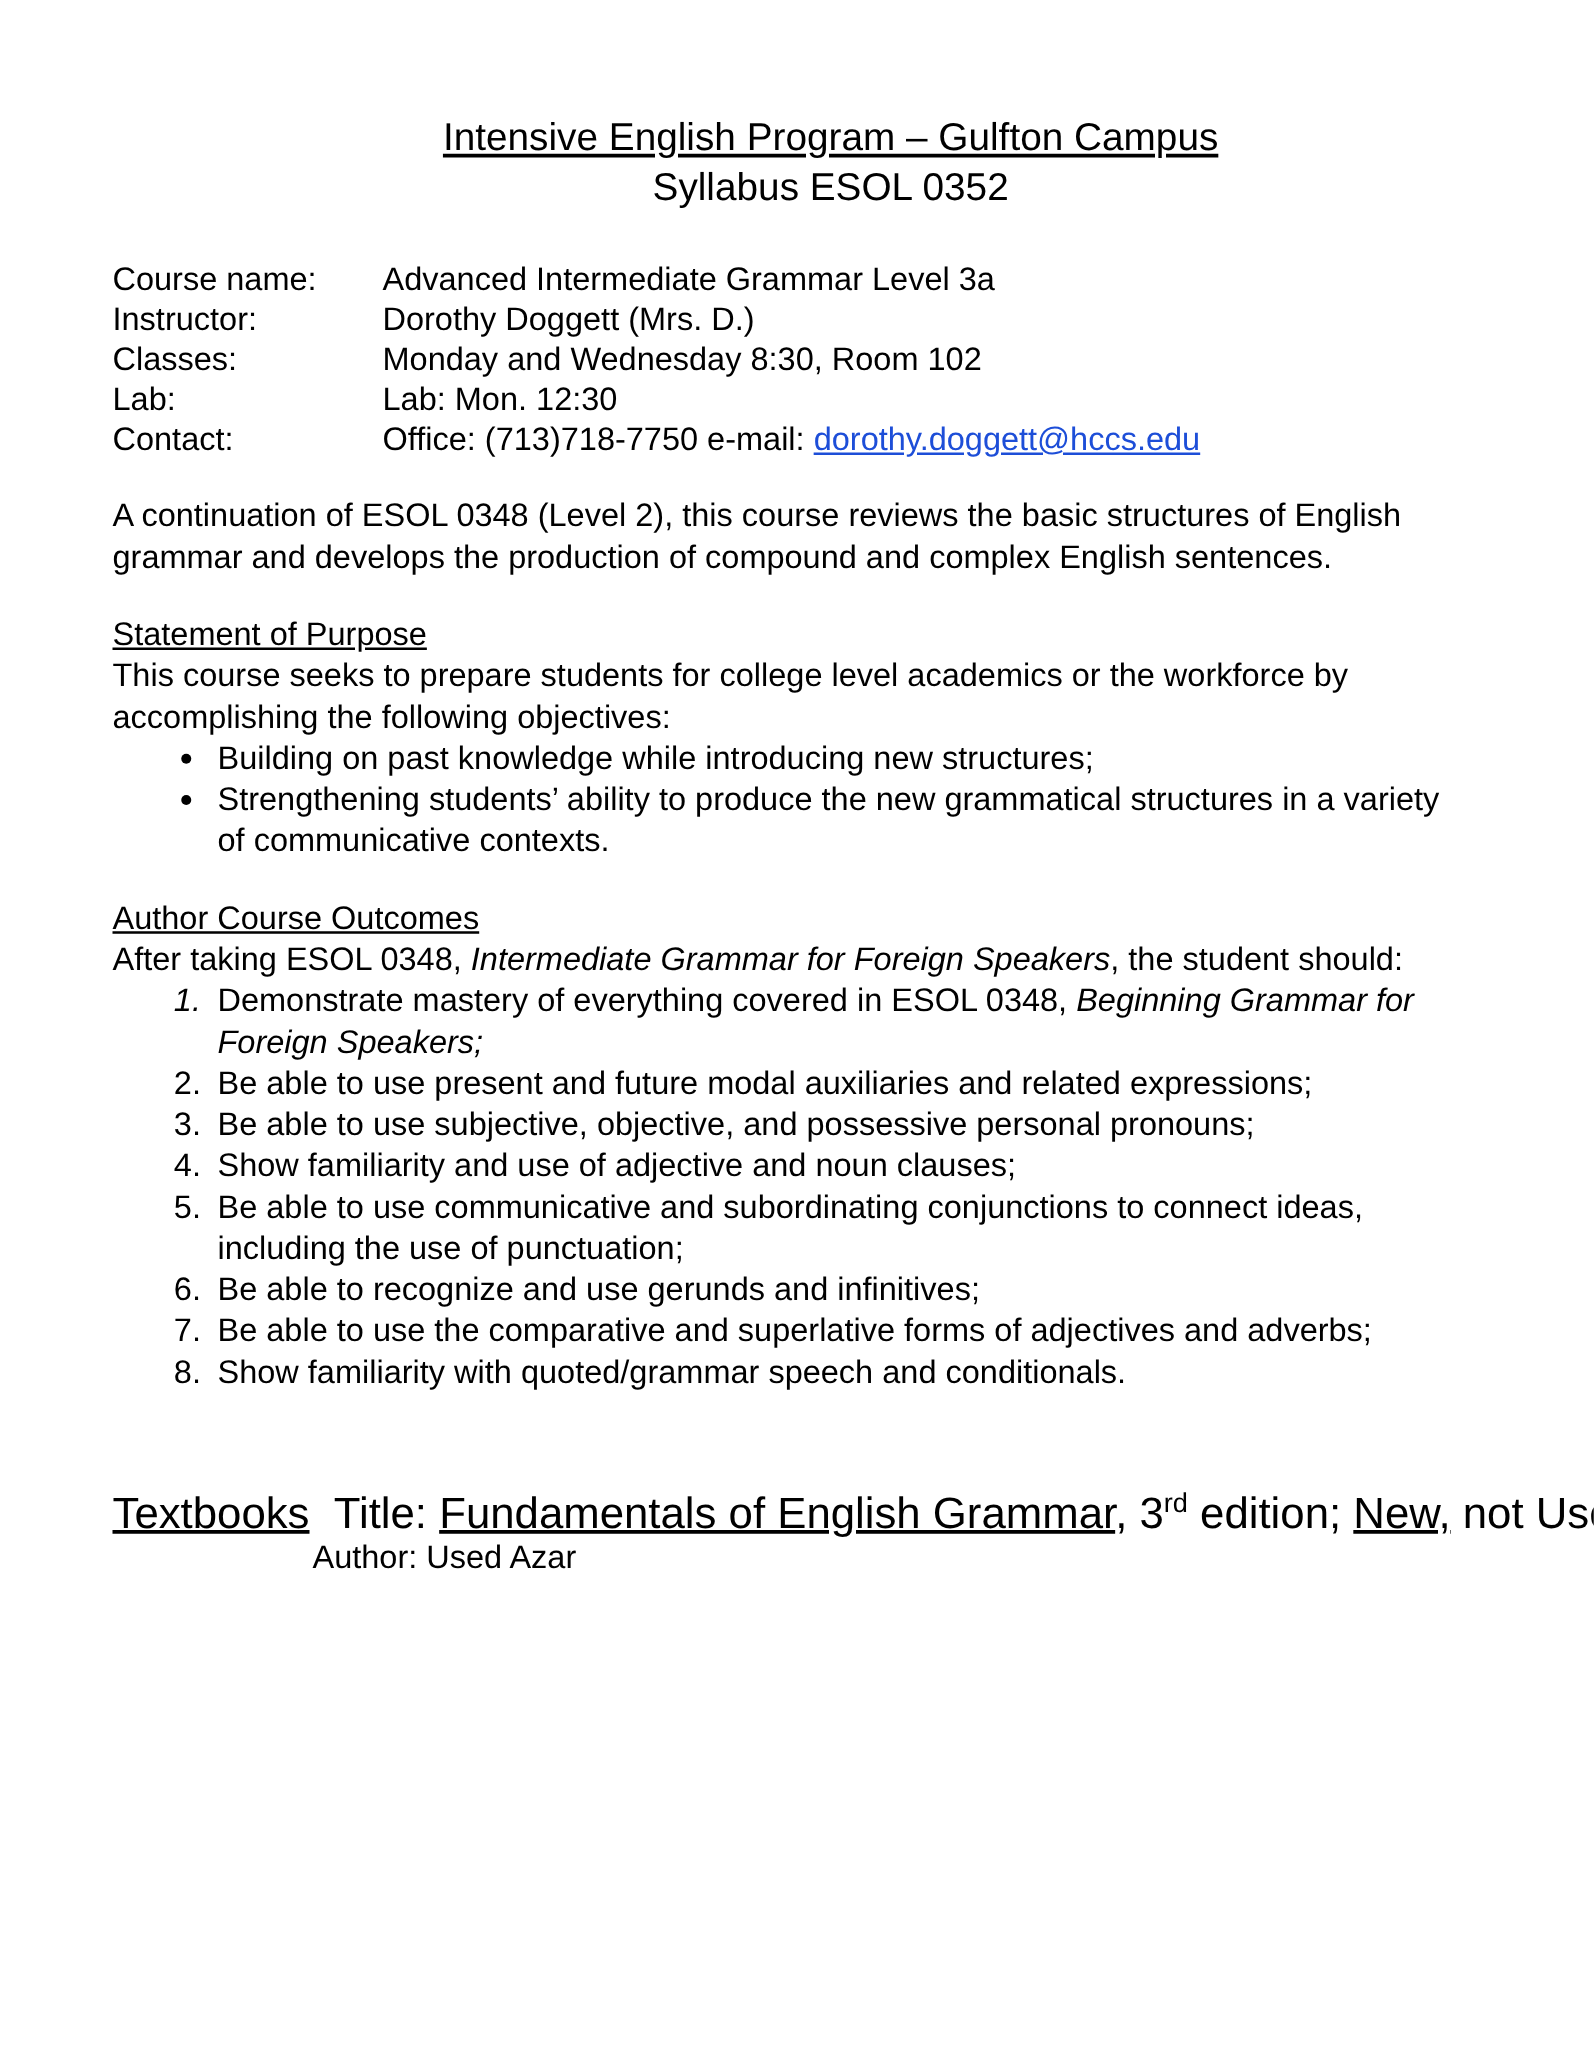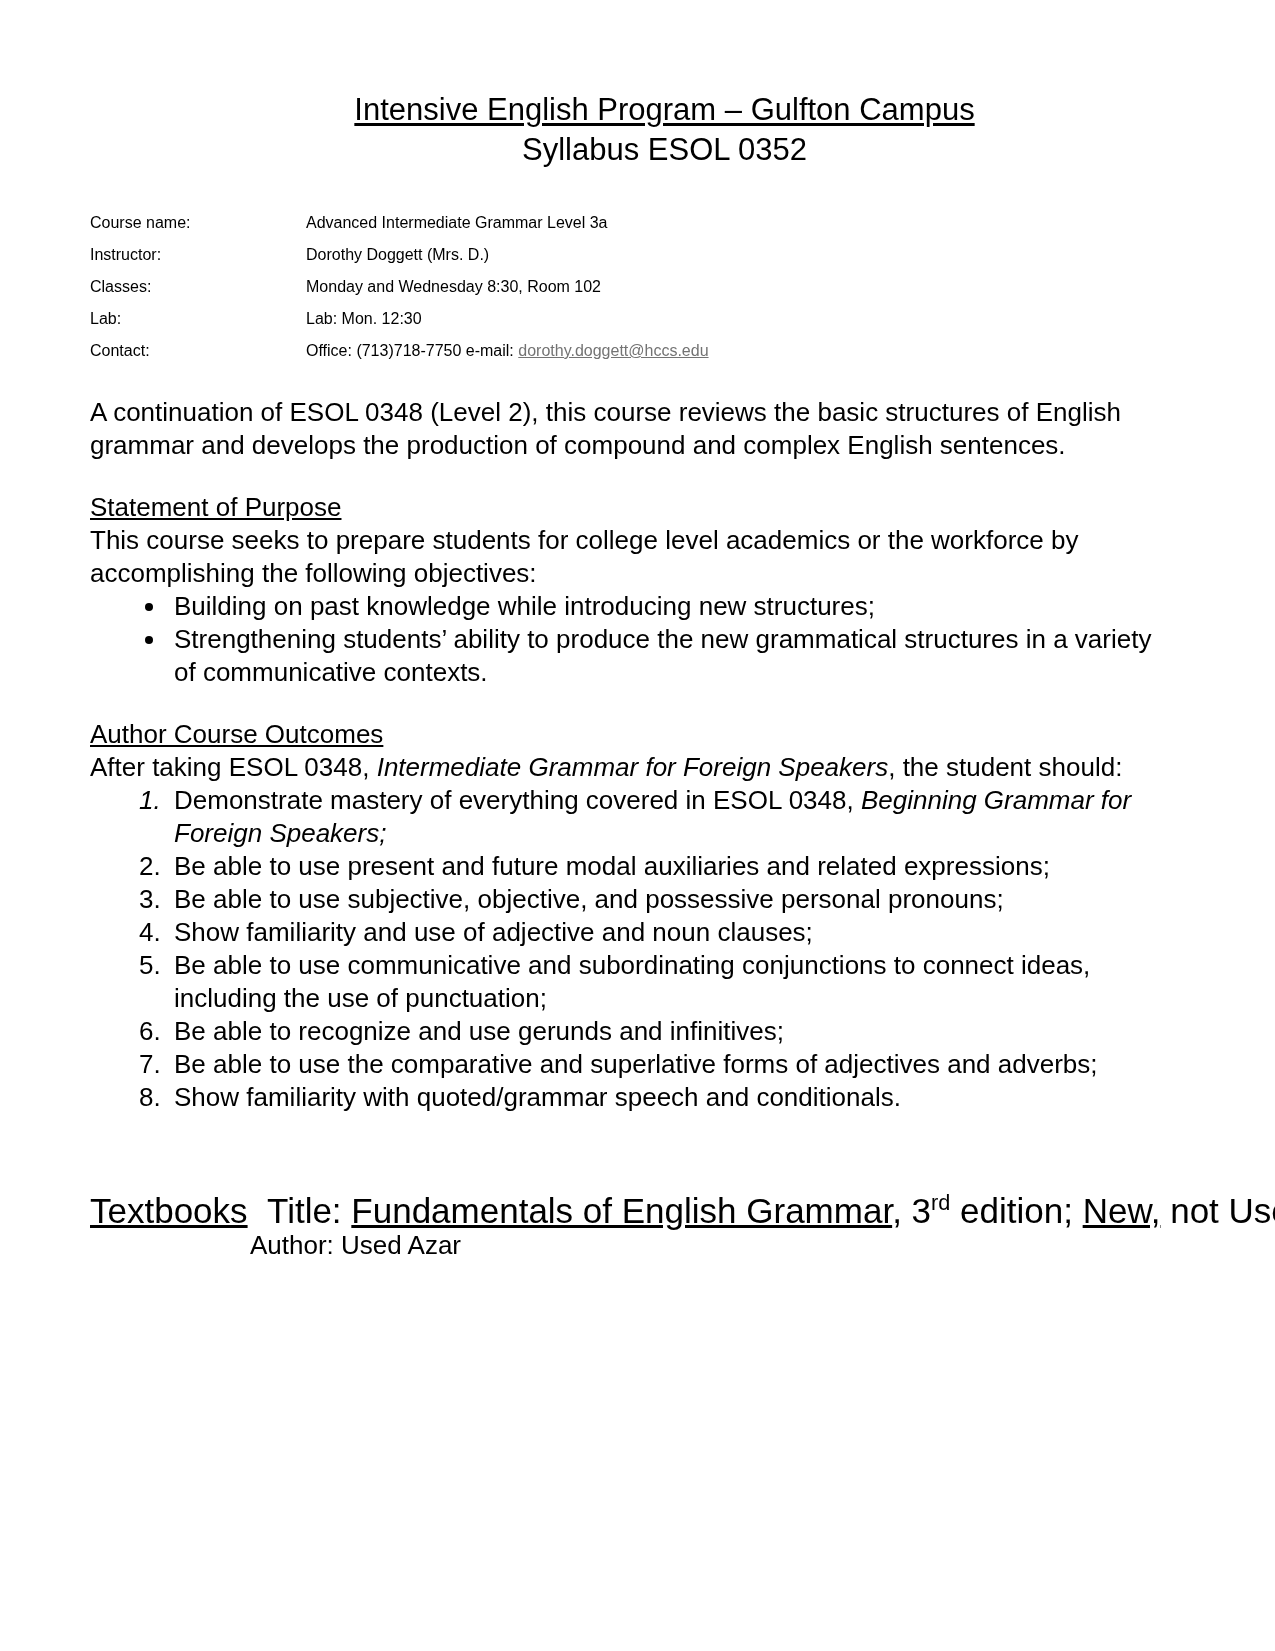--- a/index.html
+++ b/index.html
@@ -36,31 +36,31 @@
   .title-line-2 {
     font-size: 31px;
     line-height: 40px;
     white-space: nowrap;
   }
   .info-table {
     margin-top: 37px;
     border-collapse: collapse;
   }
   .info-table td {
-    font-size: 16px;
+    font-size: 26px;
     line-height: 32px;
     padding: 0;
     vertical-align: top;
     white-space: nowrap;
   }
   .info-label {
     width: 216px;
   }
   a.email {
-    color: #737373;
+    color: #1d4ed8;
     text-decoration: underline;
   }
   .section {
     margin-top: 29px;
   }
   .section-heading {
     font-size: 26px;
     line-height: 33px;
     text-decoration: underline;
     text-underline-offset: 2px;

